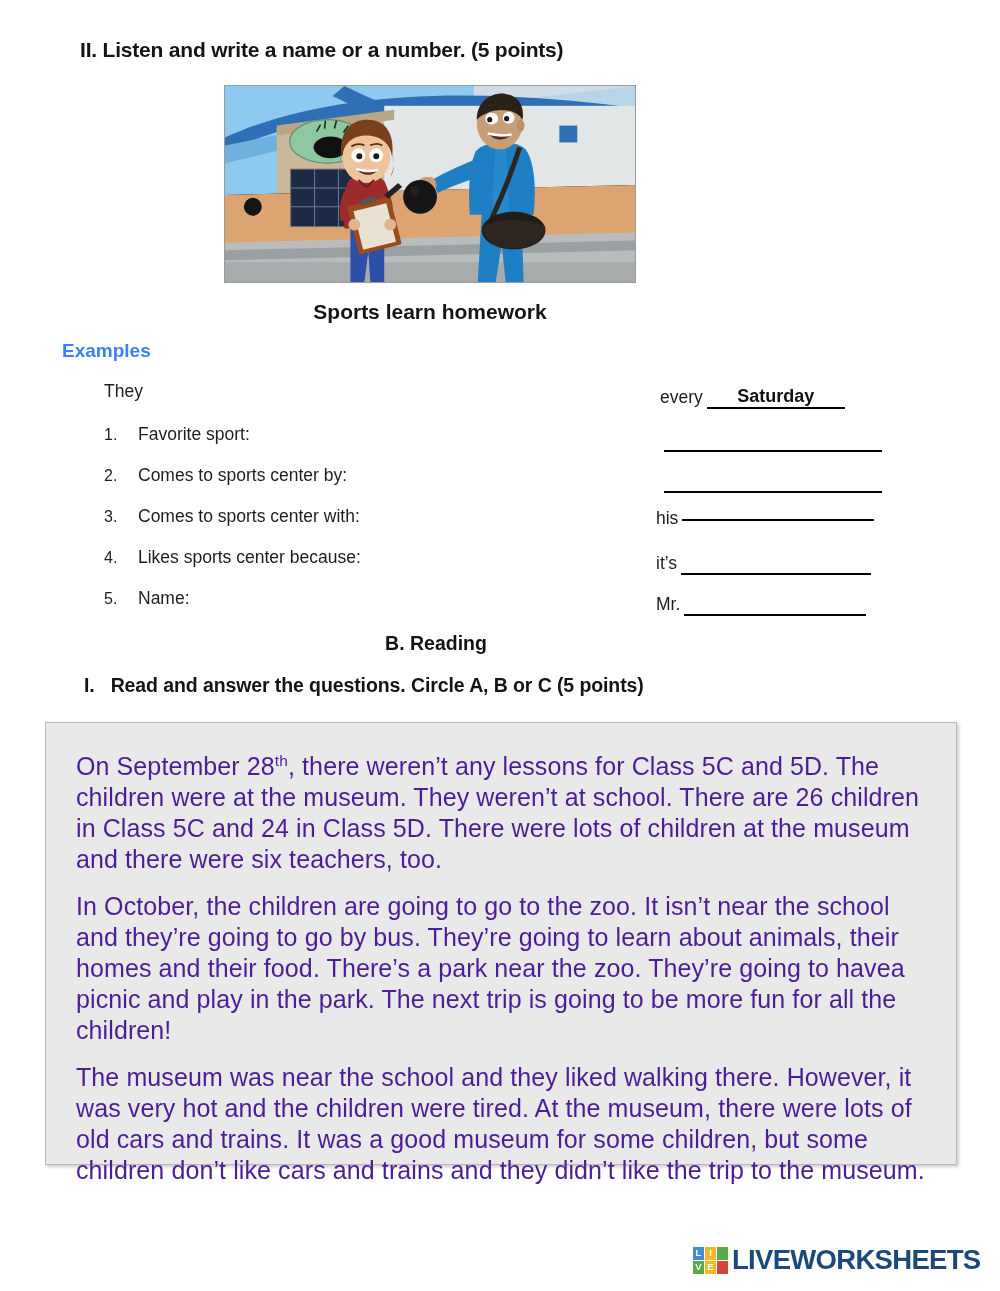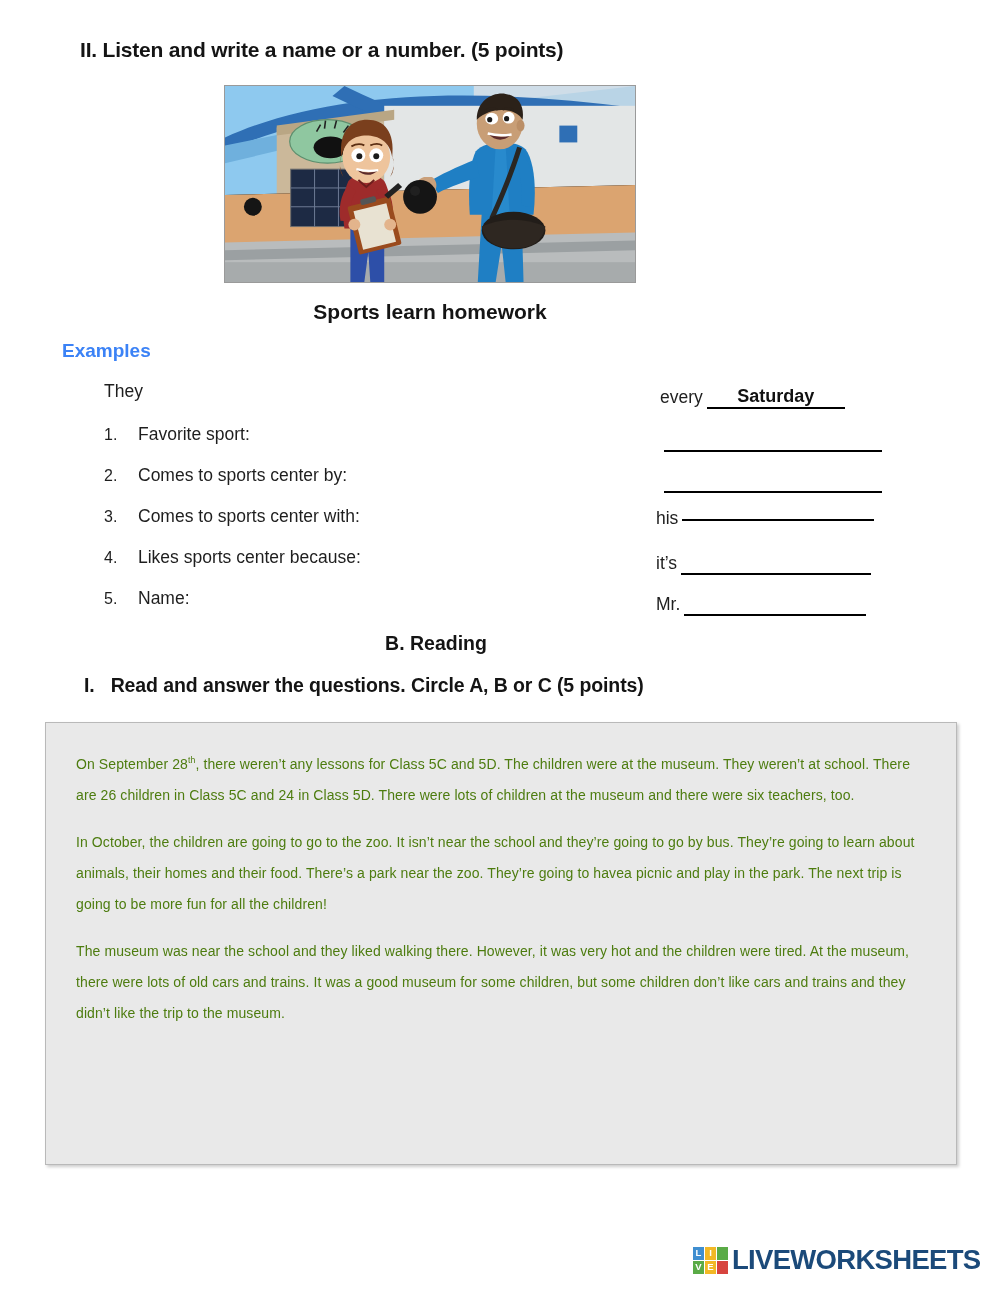--- a/index.html
+++ b/index.html
@@ -150,23 +150,23 @@
   .report-title {
     font-size: 18px;
     font-weight: bold;
     color: #2e2e2e;
     margin-bottom: 18px;
   }
   .report-title .label { font-size: 19.5px; margin-right: 10px; }
   .report-title .subject { font-size: 17px; }
 
   .report-para {
-    font-size: 14px;
+    font-size: 25px;
     line-height: 31px;
-    color: #4d7c0f;
+    color: #4c1d95;
     margin: 0 0 16px 0;
     letter-spacing: 0.1px;
     max-width: 850px;
   }
   .report-para sup { font-size: 0.62em; vertical-align: super; }
 
   
   .logo {
     position: absolute;
     left: 693px;

